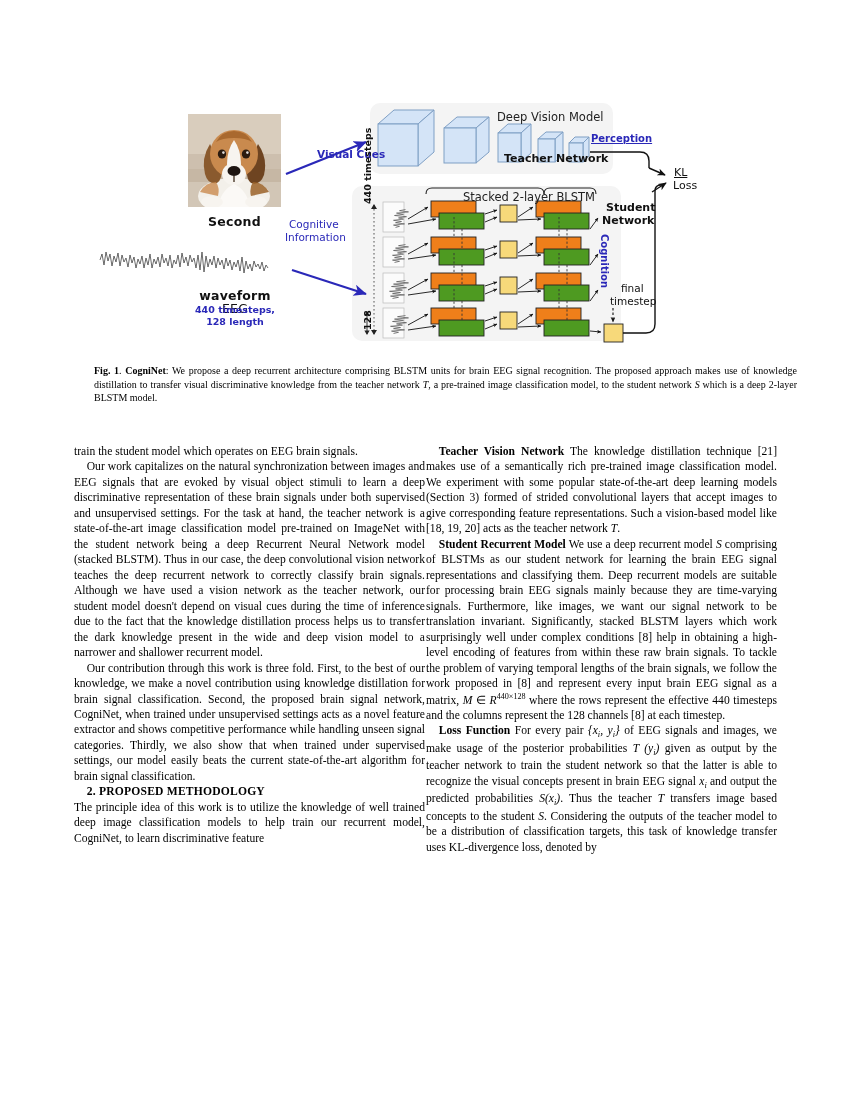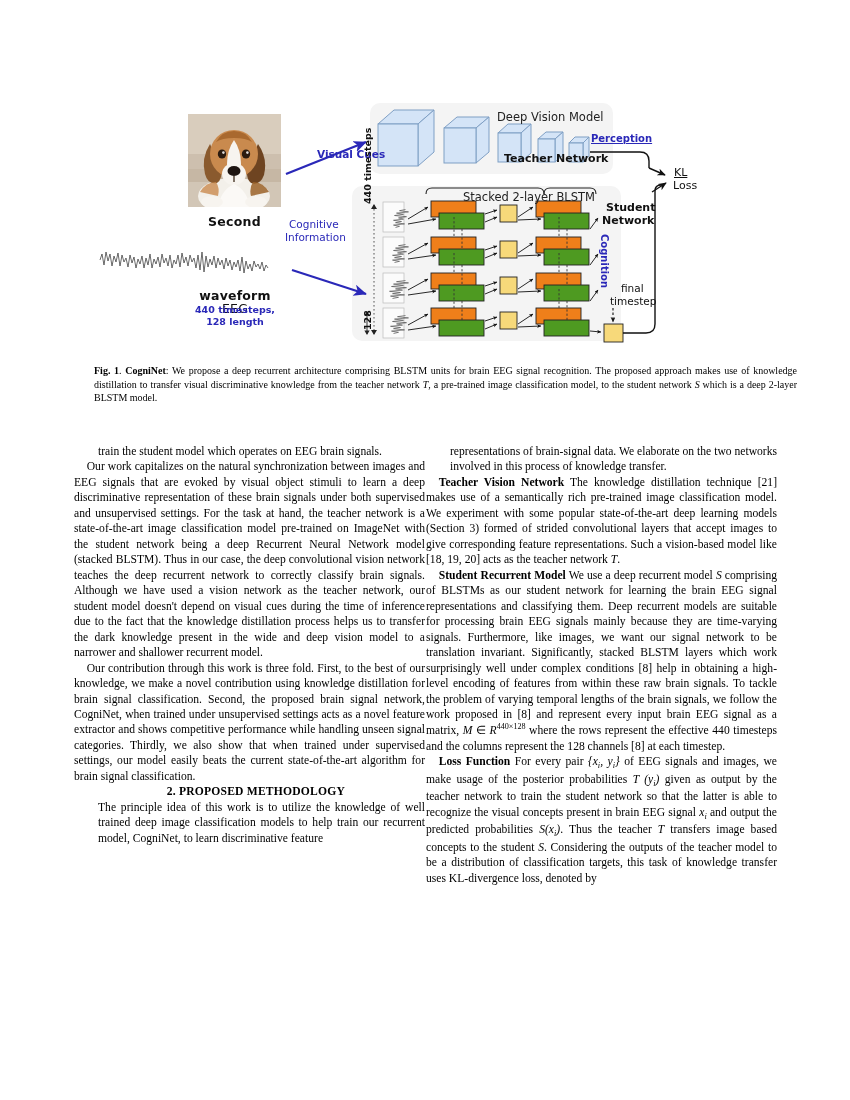--- a/index.html
+++ b/index.html
@@ -159,24 +159,24 @@
     top: 444px;
     width: 351px;
     font-size: 11.6px;
     line-height: 1.335;
     text-align: justify;
     color: #000;
   }
   .col-left { left: 74px; }
   .col-right { left: 426px; }
   .col p { margin: 0; text-indent: 1.1em; }
-  .col p.noindent { text-indent: 0; margin-left: 24px; }
+  .col p.noindent { text-indent: 0; }
   .sec-head {
     margin: 18px 0 13px 0;
-    text-align: center;
+    text-align: left;
     font-weight: bold;
     font-size: 11.6px;
     letter-spacing: .2px;
     text-indent: 0;
     font-family: Liberation Serif, serif;
   }
   .lead { font-weight: bold; }
   .mathit { font-style: italic; font-family: "Liberation Serif", serif; }
   sub { font-size: .72em; }
   sup { font-size: .7em; }
@@ -434,21 +434,20 @@
 
   <div class="col col-left">
     <p class="noindent">train the student model which operates on EEG brain signals.</p>
     <p>Our work capitalizes on the natural synchronization between images and EEG signals that are evoked by visual object stimuli to learn a deep discriminative representation of these brain signals under both supervised and unsupervised settings. For the task at hand, the teacher network is a state-of-the-art image classification model pre-trained on ImageNet with the student network being a deep Recurrent Neural Network model (stacked BLSTM). Thus in our case, the deep convolutional vision network teaches the deep recurrent network to correctly classify brain signals. Although we have used a vision network as the teacher network, our student model doesn't depend on visual cues during the time of inference due to the fact that the knowledge distillation process helps us to transfer the dark knowledge present in the wide and deep vision model to a narrower and shallower recurrent model.</p>
     <p>Our contribution through this work is three fold. First, to the best of our knowledge, we make a novel contribution using knowledge distillation for brain signal classification. Second, the proposed brain signal network, CogniNet, when trained under unsupervised settings acts as a novel feature extractor and shows competitive performance while handling unseen signal categories. Thirdly, we also show that when trained under supervised settings, our model easily beats the current state-of-the-art algorithm for brain signal classification.</p>
     <p class="sec-head">2.  PROPOSED METHODOLOGY</p>
     <p class="noindent">The principle idea of this work is to utilize the knowledge of well trained deep image classification models to help train our recurrent model, CogniNet, to learn discriminative feature</p>
   </div>
 
   <div class="col col-right">
-    <p class="noindent">representations of brain-signal data. We elaborate on the two networks involved in this process of knowledge transfer.</p>
 
     <p><span class="lead">Teacher Vision Network</span><span> The knowledge distillation technique [21] makes use of a semantically rich pre-trained image classification model. We experiment with some popular state-of-the-art deep learning models (Section 3) formed of strided convolutional layers that accept images to give corresponding feature representations. Such a vision-based model like [18, 19, 20] acts as the teacher network </span><span class="cal">T</span><span>.</span></p>
 
     <p><span class="lead">Student Recurrent Model</span><span> We use a deep recurrent model </span><span class="cal">S</span><span> comprising of BLSTMs as our student network for learning the brain EEG signal representations and classifying them. Deep recurrent models are suitable for processing brain EEG signals mainly because they are time-varying signals. Furthermore, like images, we want our signal network to be translation invariant. Significantly, stacked BLSTM layers which work surprisingly well under complex conditions [8] help in obtaining a high-level encoding of features from within these raw brain signals. To tackle the problem of varying temporal lengths of the brain signals, we follow the work proposed in [8] and represent every input brain EEG signal as a matrix, </span><span class="mathit">M</span><span> ∈ </span><span class="mathit">R</span><sup>440×128</sup><span> where the rows represent the effective 440 timesteps and the columns represent the 128 channels [8] at each timestep.</span></p>
 
     <p><span class="lead">Loss Function</span><span> For every pair </span><span class="mathit">{x</span><sub class="mathit">i</sub><span class="mathit">, y</span><sub class="mathit">i</sub><span class="mathit">}</span><span> of EEG signals and images, we make usage of the posterior probabilities </span><span class="cal">T (y</span><sub class="mathit">i</sub><span class="cal">)</span><span> given as output by the teacher network to train the student network so that the latter is able to recognize the visual concepts present in brain EEG signal </span><span class="mathit">x</span><sub class="mathit">i</sub><span> and output the predicted probabilities </span><span class="cal">S(x</span><sub class="mathit">i</sub><span class="cal">)</span><span>. Thus the teacher </span><span class="cal">T</span><span> transfers image based concepts to the student </span><span class="cal">S</span><span>. Considering the outputs of the teacher model to be a distribution of classification targets, this task of knowledge transfer uses KL-divergence loss, denoted by</span></p>
   </div>
 
 </div>
 

